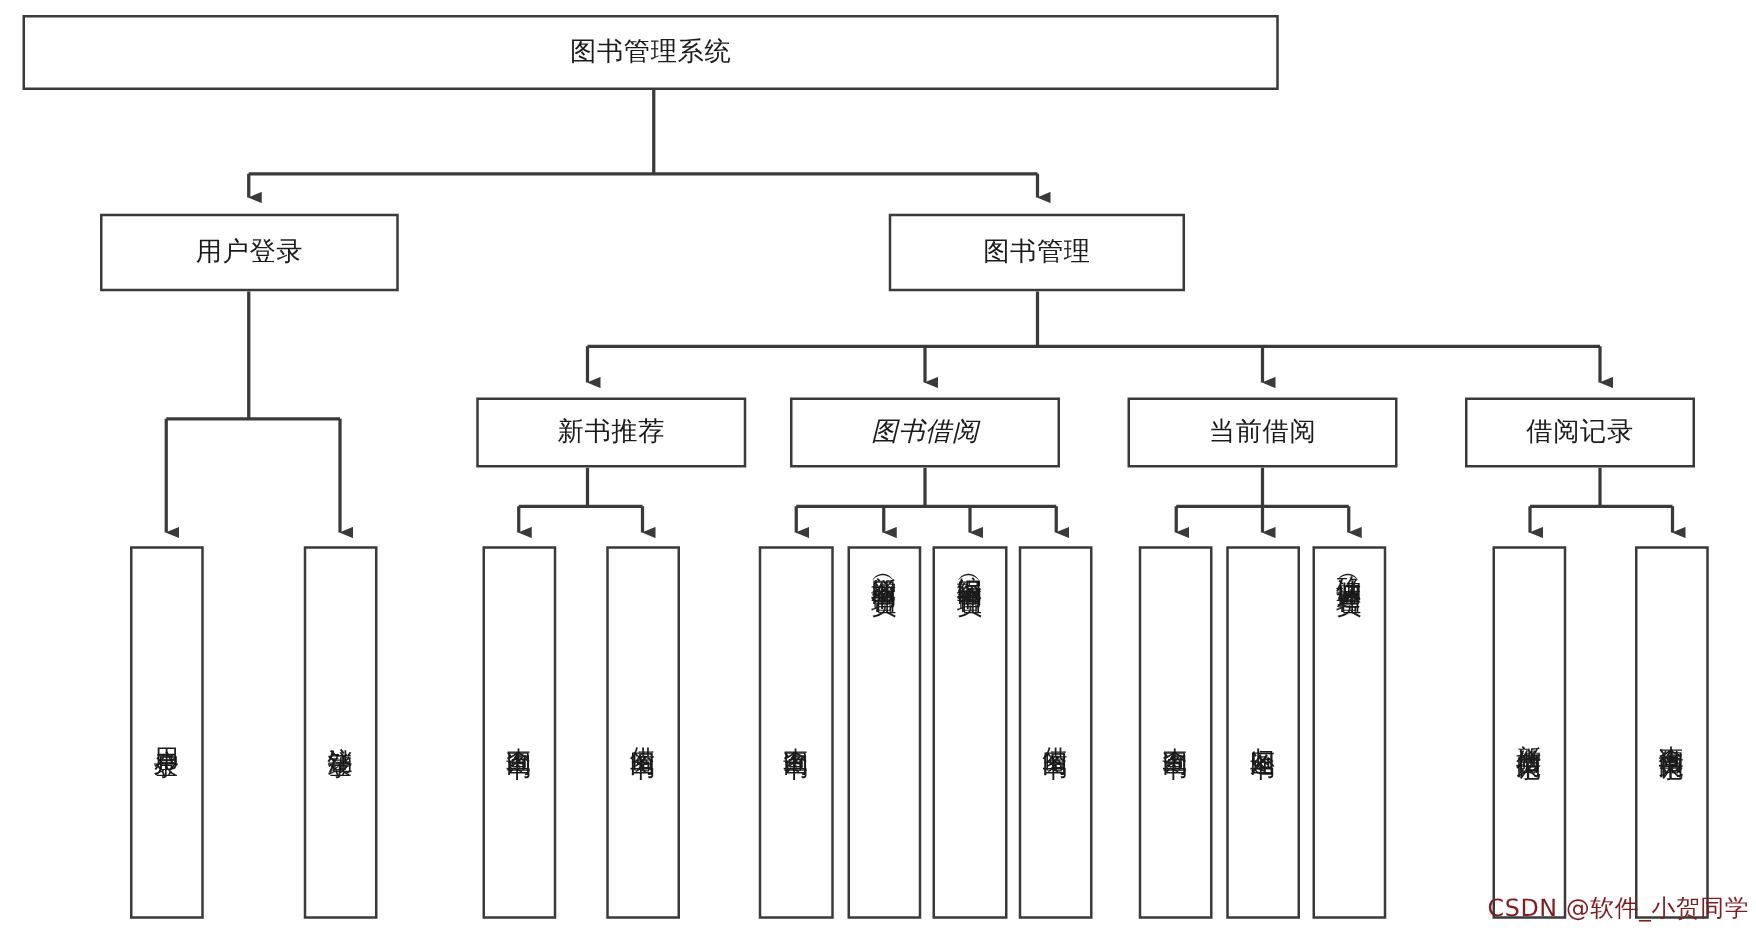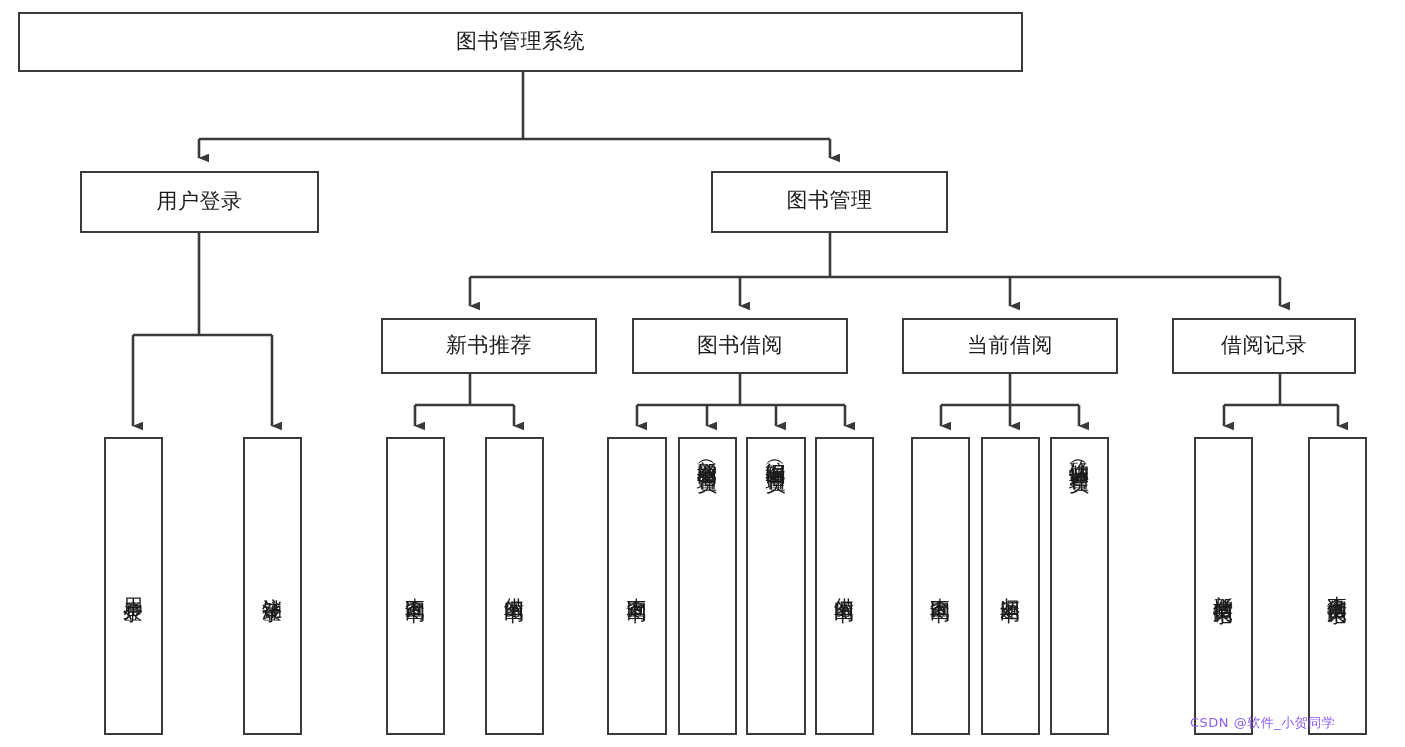--- a/index.html
+++ b/index.html
@@ -55,22 +55,22 @@
     white-space: nowrap;
   }
   .node.v.mid {
     align-items: center;
     padding-top: 0;
   }
   #watermark {
     position: absolute;
     left: 1190px;
     top: 714px;
-    font-size: 13px;
-    color: #8b5cf6;
+    font-size: 19px;
+    color: #7f1d1d;
     letter-spacing: 0.5px;
     white-space: nowrap;
     pointer-events: none;
   }
 </style>
 </head>
 <body>
 
 <div id="stage">
 
@@ -125,29 +125,29 @@
   </svg>
 
   <div class="node h" style="left:18px; top:12px; width:1005px; height:60px;">
     <span class="label">图书管理系统</span>
   </div>
 
   <div class="node h" style="left:80px; top:171px; width:239px; height:62px;">
     <span class="label">用户登录</span>
   </div>
 
-  <div class="node h" style="left:711px; top:171px; width:237px; height:62px;font-family:Liberation Mono, monospace;">
+  <div class="node h" style="left:711px; top:171px; width:237px; height:62px;">
     <span class="label">图书管理</span>
   </div>
 
   <div class="node h" style="left:362px; top:318px; width:216px; height:56px;margin-left:19px;">
     <span class="label">新书推荐</span>
   </div>
 
-  <div class="node h" style="left:632px; top:318px; width:216px; height:56px;">
+  <div class="node h" style="left:632px; top:318px; width:216px; height:56px;font-style:italic;">
     <span class="label">图书借阅</span>
   </div>
 
   <div class="node h" style="left:902px; top:318px; width:216px; height:56px;text-align:right;">
     <span class="label">当前借阅</span>
   </div>
 
   <div class="node h" style="left:1172px; top:318px; width:184px; height:56px;">
     <span class="label">借阅记录</span>
   </div>

